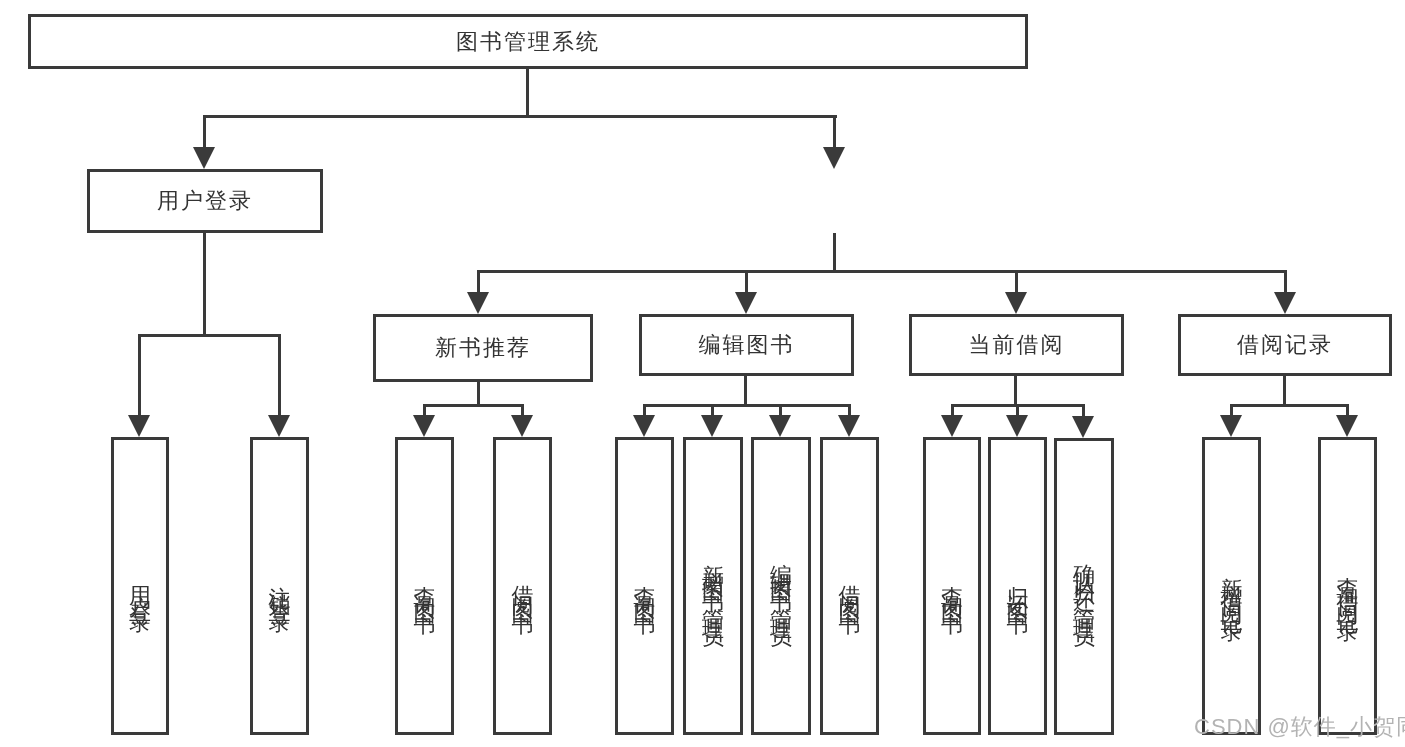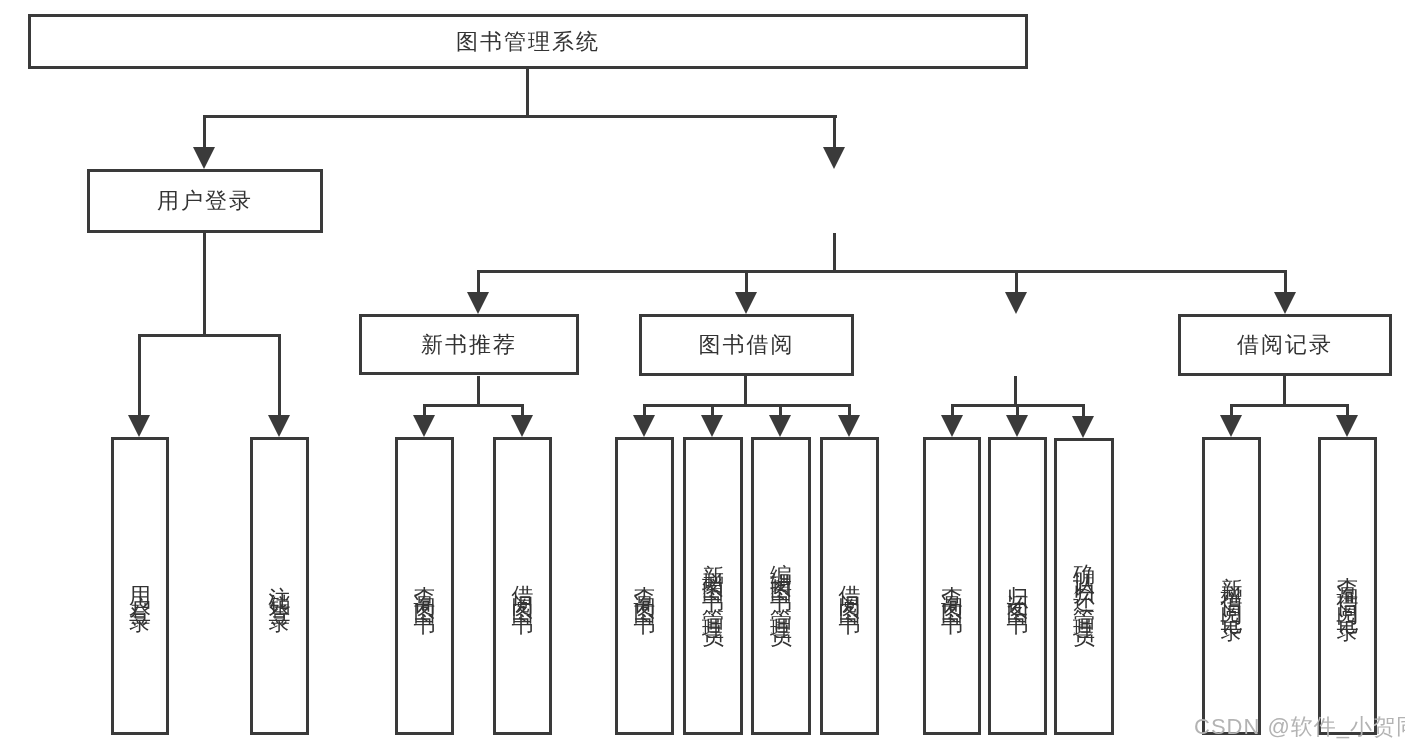--- a/index.html
+++ b/index.html
@@ -56,24 +56,25 @@
 </head>
 <body>
 
 <div class="canvas">
 
   <div class="node" style="left:22px;top:14px;width:1000px;height:55px">图书管理系统</div>
 
   <div class="node" style="left:81px;top:169px;width:236px;height:64px">用户登录</div>
 
 
-  <div class="node" style="left:353px;top:314px;width:220px;height:61px">新书推荐</div>
+  <div class="node" style="left:367px;top:314px;width:220px;height:68px">新书推荐</div>
 
-  <div class="node" style="left:633px;top:314px;width:215px;height:62px">图书借阅</div>
+  <div class="node" style="left:633px;top:314px;width:215px;height:62px">编辑图书</div>
 
+  <div class="node" style="left:903px;top:314px;width:215px;height:62px">当前借阅</div>
 
   <div class="node" style="left:1172px;top:314px;width:214px;height:62px">借阅记录</div>
 
   <div class="node leaf" style="left:105px;top:437px;width:58px;height:298px">
     <span class="vtext">用户登录</span>
   </div>
   <div class="node leaf" style="left:244px;top:437px;width:59px;height:298px">
     <span class="vtext">注销登录</span>
   </div>
 

